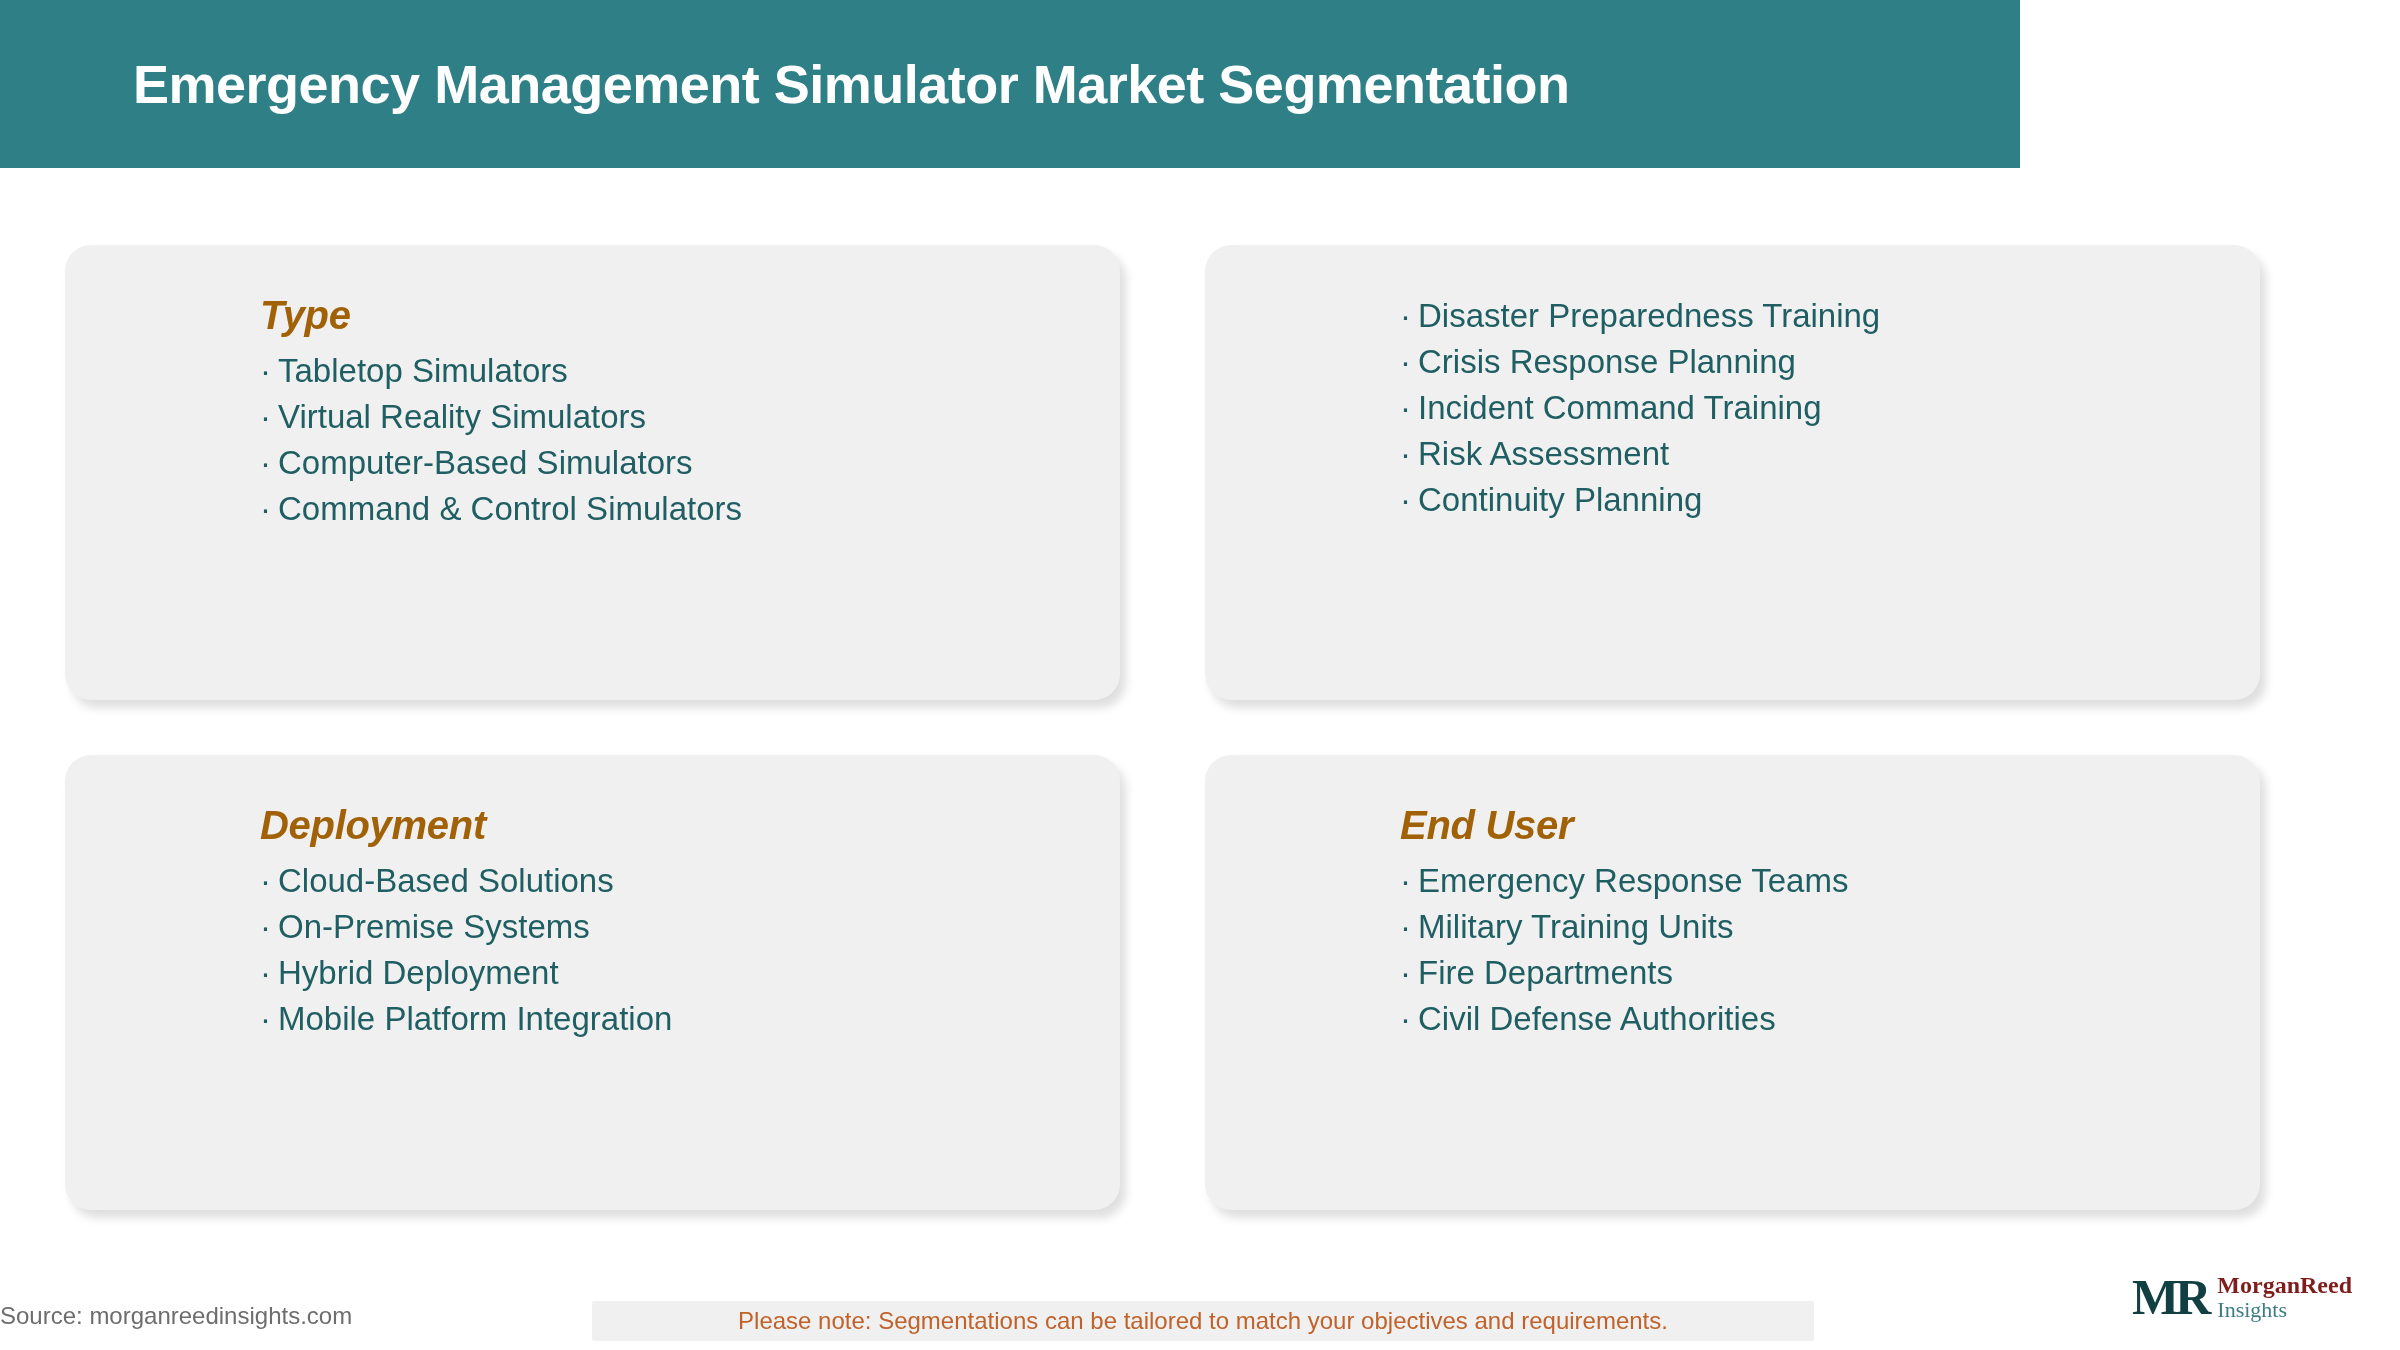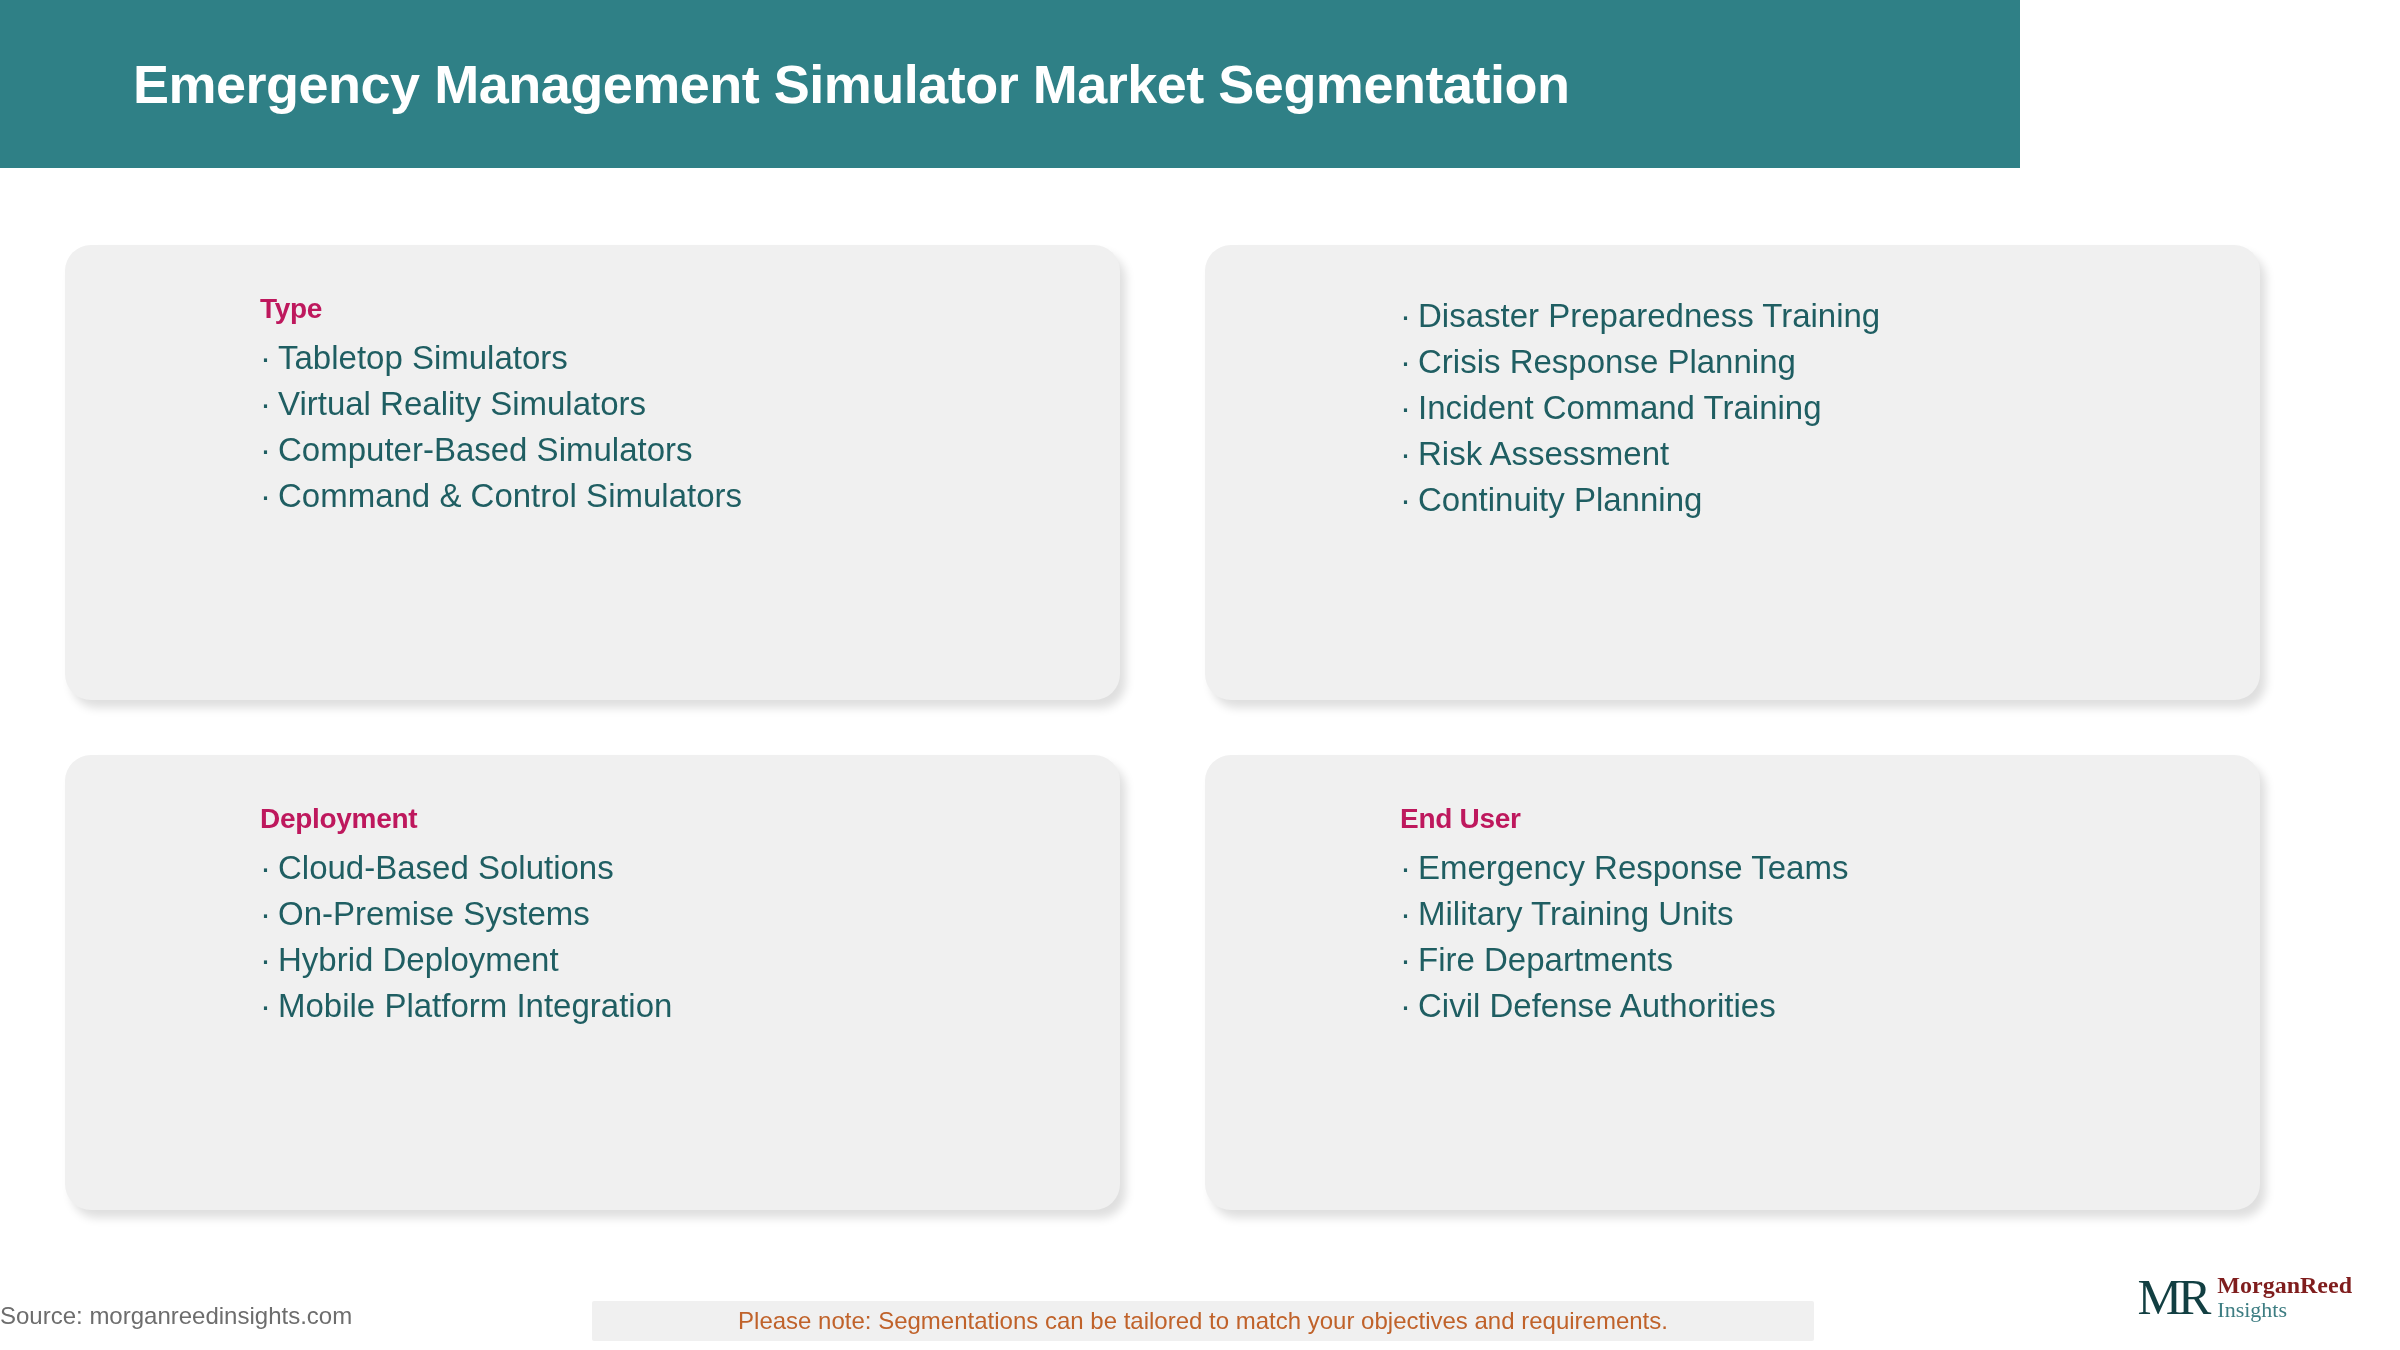--- a/index.html
+++ b/index.html
@@ -54,25 +54,26 @@
     width: 100%;
     height: 455px;
     background: #f0f0f0;
     border-radius: 26px;
     box-sizing: border-box;
     padding: 48px 60px 30px 195px;
     box-shadow: 6px 8px 10px rgba(0,0,0,0.13);
     position: relative;
   }
   .card-title {
-    color: #be185d;
-    font-size: 28px;
+    color: #a16207;
+    font-size: 40px;
     font-weight: bold;
     margin: 0 0 10px 0;
     letter-spacing: -0.3px;
+    font-style: italic;
   }
   .card-list {
     list-style: none;
     margin: 0;
     padding: 0;
   }
   .card-list li {
     color: #1f5e62;
     font-size: 33px;
     line-height: 46px;
@@ -114,21 +115,21 @@
     position: absolute;
     right: 48px;
     top: 1272px;
     display: flex;
     align-items: center;
     gap: 10px;
   }
   .logo-mark {
     font-family: "Liberation Serif", serif;
     font-size: 50px;
-    font-weight: normal;
+    font-weight: bold;
     color: #123f42;
     line-height: 1;
     letter-spacing: -4px;
   }
   .logo-text {
     line-height: 1.05;
   }
   .logo-line1 {
     font-family: "Liberation Serif", serif;
     font-size: 24px;

